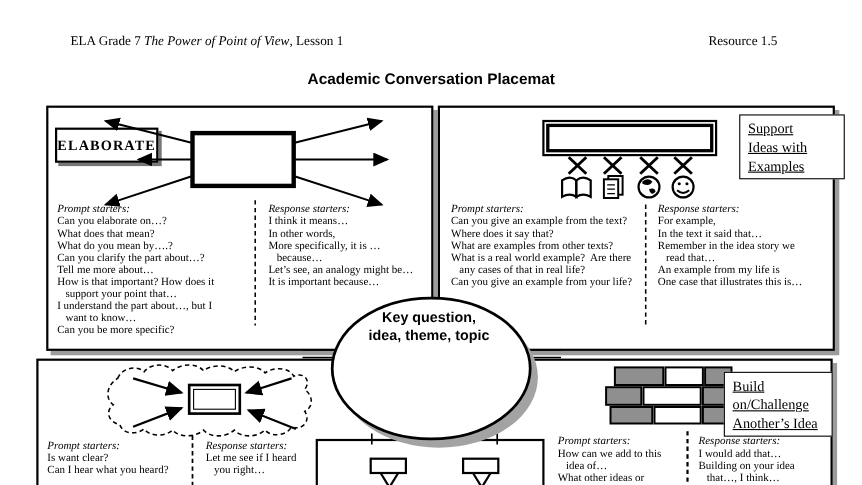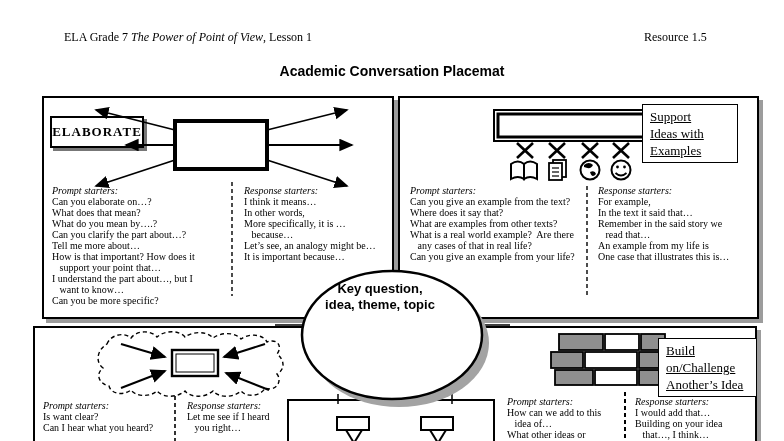--- a/index.html
+++ b/index.html
@@ -115,42 +115,42 @@
         <path d="M190,74 q5,-2 6,2 q-4,5 -6,-2 z" fill="#000"></path>
       </g>
       <g>
         <circle cx="221" cy="72" r="9.5" fill="#fff" stroke="#000" stroke-width="2"></circle>
         <circle cx="217.5" cy="69" r="1.4" fill="#000"></circle>
         <circle cx="224.5" cy="69" r="1.4" fill="#000"></circle>
         <path d="M215.5,75 q5.5,5 11,0" fill="none" stroke="#000" stroke-width="1.8"></path>
       </g>
       <line x1="187" y1="88" x2="187" y2="200" stroke="#000" stroke-width="1.4" stroke-dasharray="4 3"></line>
     </svg>
-    <div class="labelbox sidebox" style="left:242px;top:6px;width:87px;height:54px;border-width:1.5px;">
+    <div class="labelbox sidebox" style="left:272px;top:6px;width:87px;height:54px;border-width:1.5px;">
       <span class="sideline">Support</span>
       <span class="sideline">Ideas with</span>
       <span class="sideline">Examples</span>
     </div>
     <div class="col" style="left:10px;top:87px;width:176px;">
       <div class="starter-head">Prompt starters:</div>
       <div>
           <div class="starter-line">Can you give an example from the text?</div>
           <div class="starter-line">Where does it say that?</div>
           <div class="starter-line">What are examples from other texts?</div>
           <div class="starter-line">What is a real world example?  Are there</div>
           <div class="starter-line">   any cases of that in real life?</div>
           <div class="starter-line">Can you give an example from your life?</div>
         </div>
     </div>
     <div class="col" style="left:198px;top:87px;width:152px;">
       <div class="starter-head">Response starters:</div>
       <div>
           <div class="starter-line">For example,</div>
           <div class="starter-line">In the text it said that…</div>
-          <div class="starter-line">Remember in the said story we</div>
+          <div class="starter-line">Remember in the idea story we</div>
           <div class="starter-line">   read that…</div>
           <div class="starter-line">An example from my life is</div>
           <div class="starter-line">One case that illustrates this is…</div>
         </div>
     </div>
   </div>
 
   <div class="panel" style="left:33px;top:326px;width:720px;height:130px;">
     <svg width="720" height="130" viewBox="0 0 720 130">
       <defs>
@@ -244,18 +244,18 @@
       <line x1="3" y1="56" x2="31" y2="56"></line>
       <line x1="3" y1="63" x2="31" y2="63"></line>
       <line x1="209" y1="56" x2="238" y2="56"></line>
       <line x1="209" y1="63" x2="238" y2="63"></line>
       <line x1="66" y1="132" x2="66" y2="142"></line>
       <line x1="180" y1="132" x2="180" y2="142"></line>
     </g>
     <ellipse cx="127" cy="81" rx="90" ry="64" fill="#a3a3a3"></ellipse>
     <ellipse cx="120" cy="73" rx="90" ry="64" fill="#fff" stroke="#000" stroke-width="2.5"></ellipse>
   </svg>
-  <div class="ellipse-text" style="left:290px;top:281px;width:180px;">
+  <div class="ellipse-text" style="left:300px;top:281px;width:180px;">
     <div>Key question,</div>
     <div>idea, theme, topic</div>
   </div>
 
 </div>
 
 </body></html>

